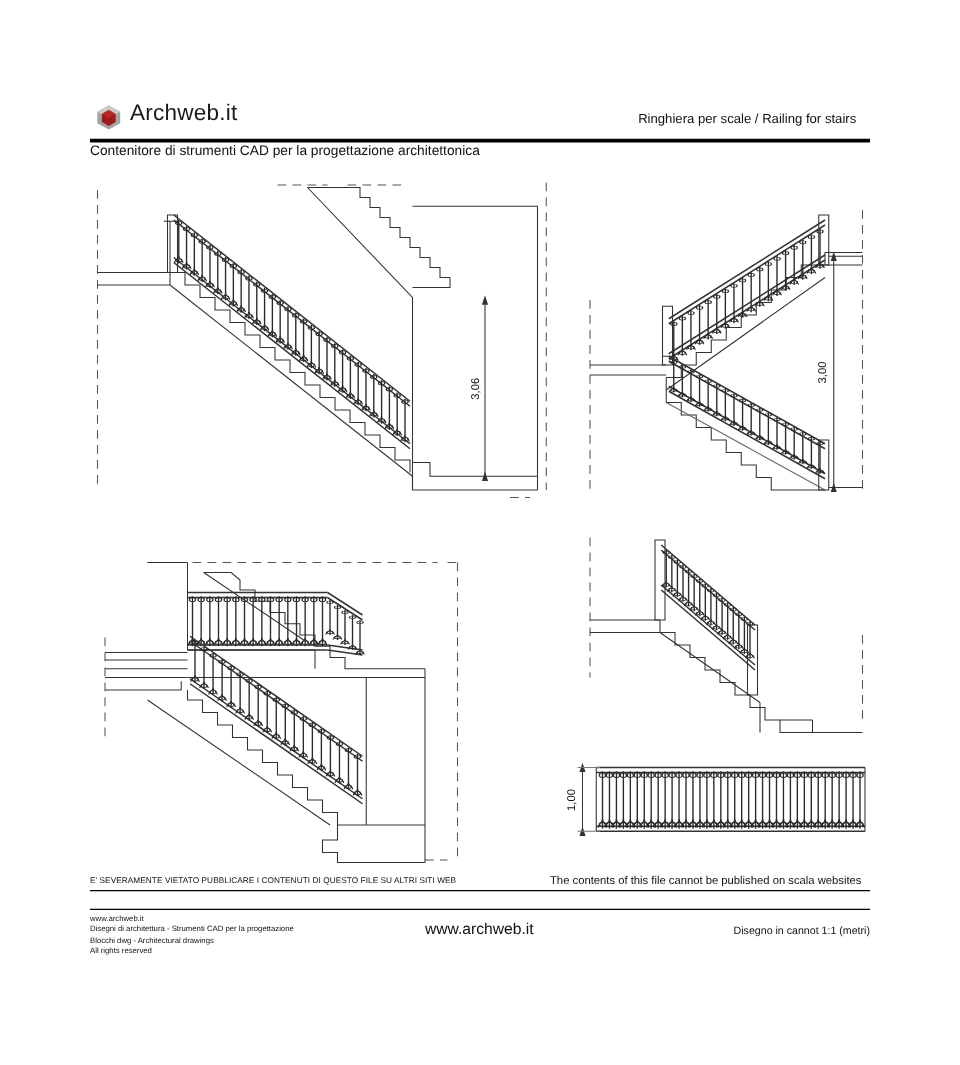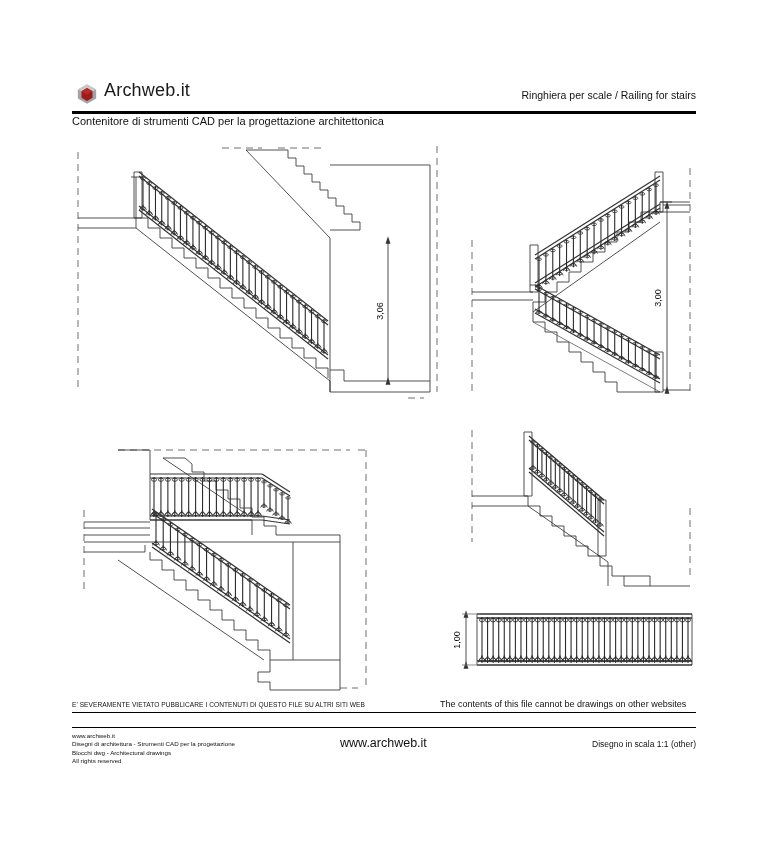--- a/index.html
+++ b/index.html
@@ -7,21 +7,21 @@
        font-family:"Liberation Sans","DejaVu Sans",sans-serif;color:#000;}
 
   #sheet{position:absolute;left:0;top:0;width:616px;height:852px;background:#fff;}
 
   
   #header{position:absolute;left:72px;top:78px;width:624px;height:44px;}
   #logo-row{position:absolute;left:0;top:0;height:30px;}
   #logo-hex{position:absolute;left:4px;top:5px;width:22px;height:22px;}
   #logo-text{position:absolute;left:32px;top:2px;font-size:18px;letter-spacing:.2px;
              color:#1a1a1a;font-weight:400;}
-  #header-title{position:absolute;right:0;top:11px;font-size:10.5px;color:#111;
+  #header-title{position:absolute;right:11px;top:11px;font-size:10.5px;color:#111;
                 white-space:nowrap;padding-left:35px;}
   #header-rule{position:absolute;left:0;top:33px;width:624px;height:2.6px;background:#000;}
   #subtitle{position:absolute;left:0;top:37px;font-size:11px;color:#111;white-space:nowrap;}
 
   
   #draw{position:absolute;left:0;top:0;width:768px;height:852px;}
 
   
   #footer{position:absolute;left:72px;top:712px;width:624px;}
   #f-rule1{position:absolute;left:0;top:0;width:624px;height:1px;background:#000;}
@@ -461,28 +461,28 @@
           <line x1="462" y1="665" x2="480" y2="665" stroke="#777"></line>
           <text x="460" y="640" font-size="9" fill="#111" stroke="none" text-anchor="middle" transform="rotate(-90 460 640)" font-family="Liberation Sans, sans-serif">1,00</text>
         </g>
       </g>
 
     </g>
   </svg>
 
   <div id="footer">
     <div id="f-warn-it" class="nosel">E' SEVERAMENTE VIETATO PUBBLICARE I CONTENUTI DI QUESTO FILE SU ALTRI SITI WEB</div>
-    <div id="f-warn-en" class="nosel">The contents of this file cannot be drawings on other websites</div>
+    <div id="f-warn-en" class="nosel">The contents of this file cannot be published on scala websites</div>
     <div id="f-rule1"></div>
     <div id="f-rule2"></div>
 
     <div id="f-block" class="nosel">
       <div>www.archweb.it</div>
       <div>Disegni di architettura - Strumenti CAD  per la progettazione</div>
       <div>Blocchi dwg - Architectural drawings</div>
       <div>All rights reserved</div>
     </div>
 
     <div id="f-site" class="nosel">www.archweb.it</div>
-    <div id="f-scale" class="nosel">Disegno in scala 1:1 (other)</div>
+    <div id="f-scale" class="nosel">Disegno in cannot 1:1 (metri)</div>
   </div>
 
 </div>
 
 </body></html>

